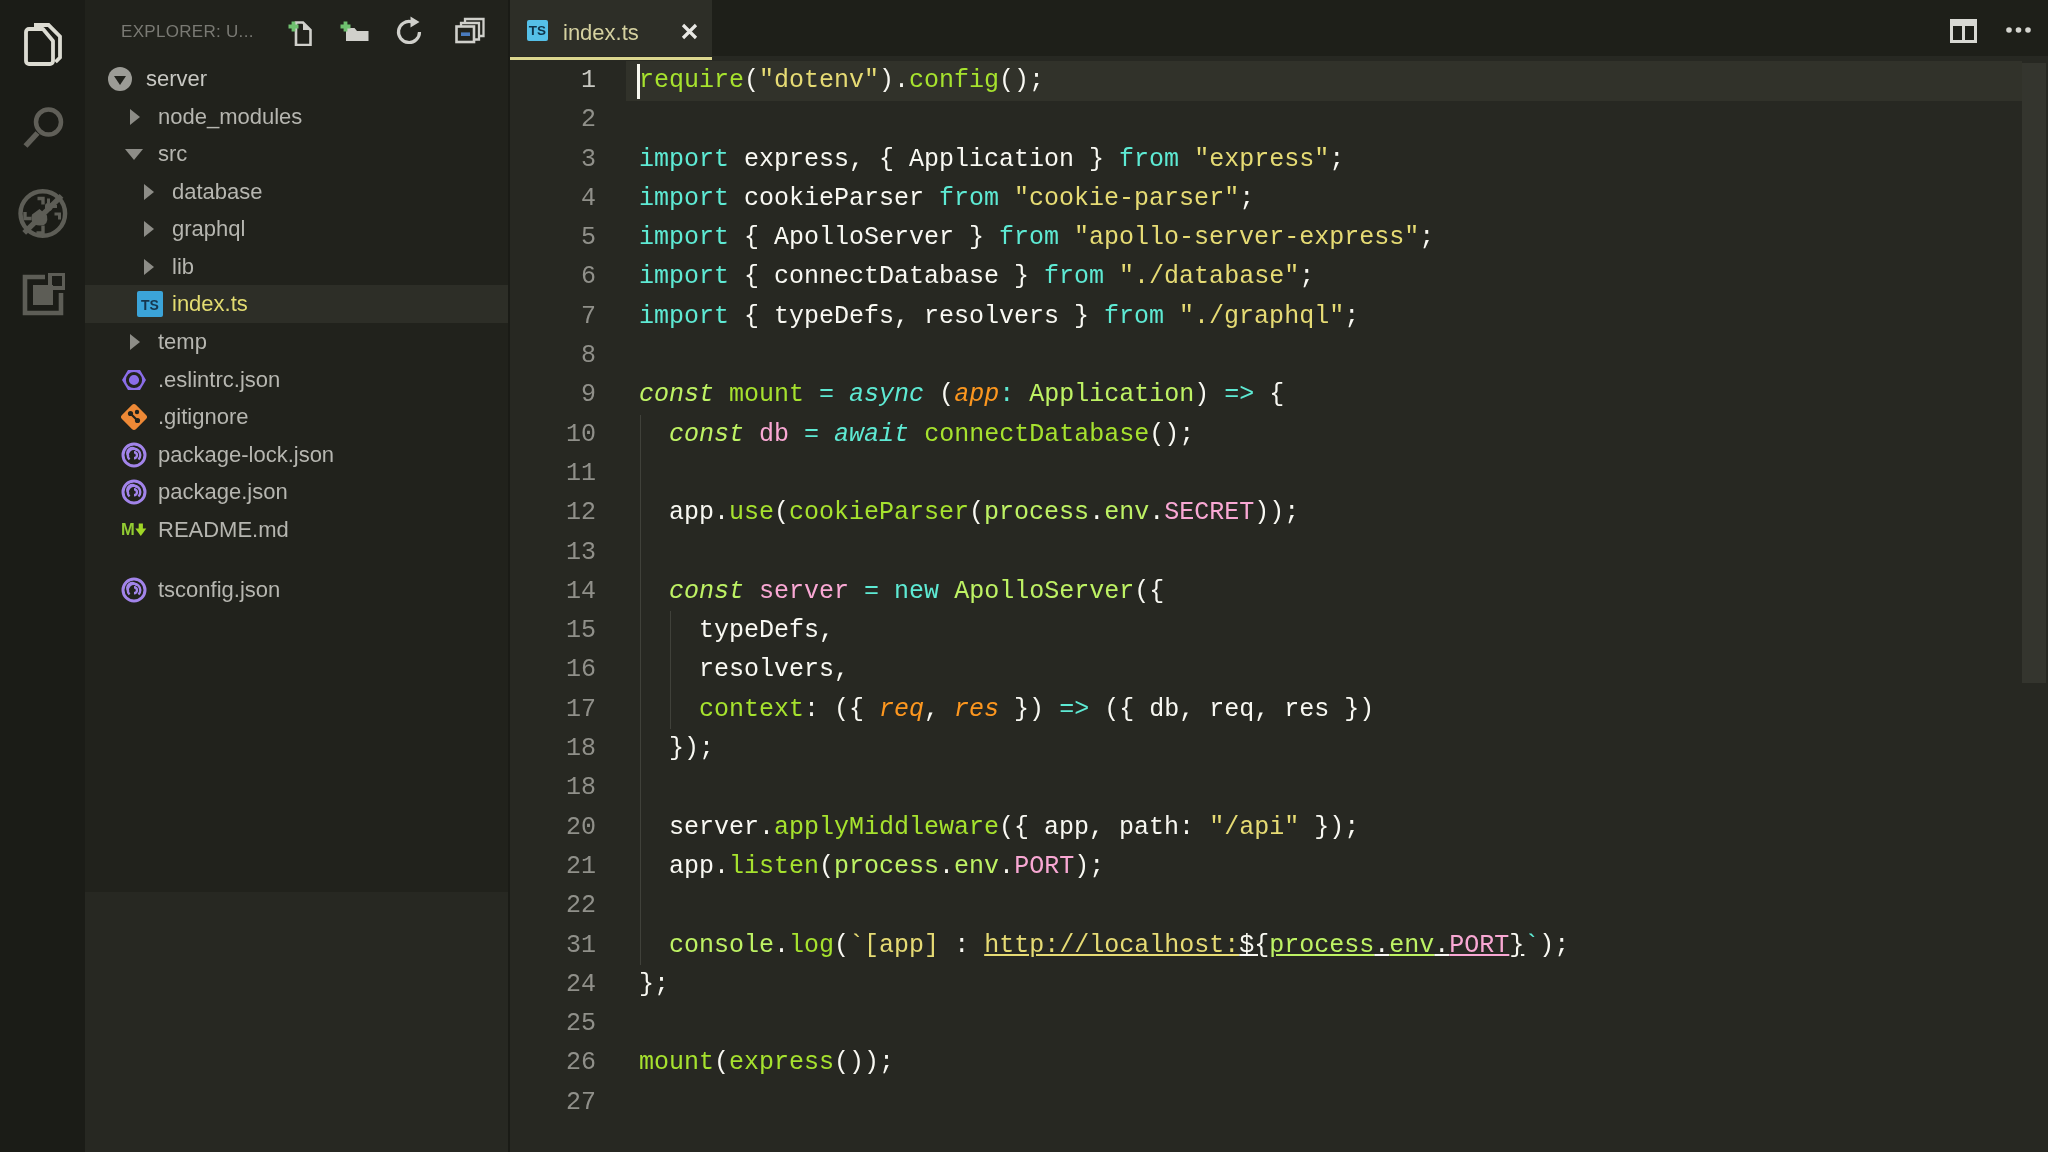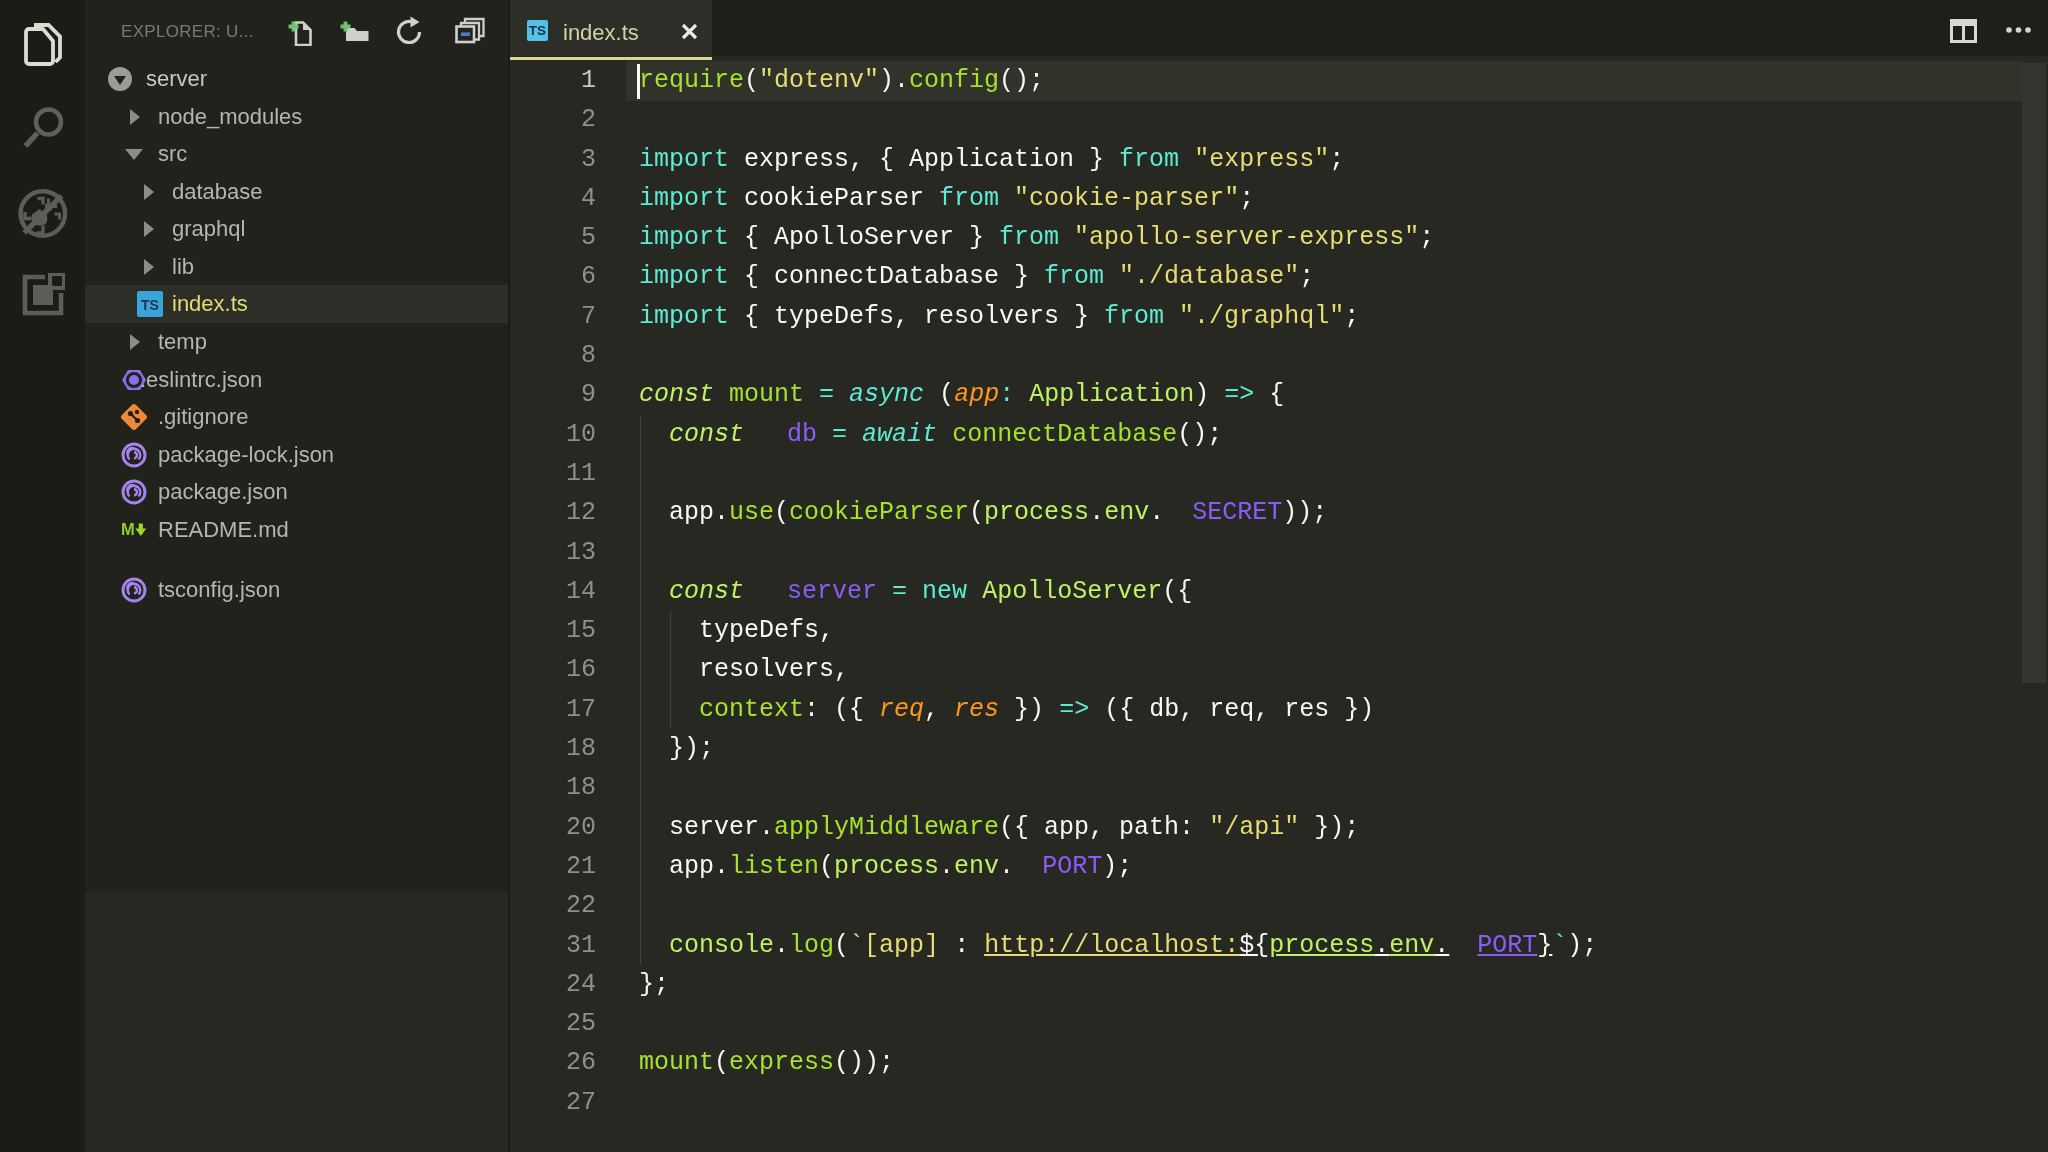--- a/index.html
+++ b/index.html
@@ -25,21 +25,21 @@
   #code { position:absolute; left:129px; top:61px; }
   .cl, .gl { height:39.3px; line-height:39.3px; font-family:"Liberation Mono", monospace;
              font-size:25px; white-space:pre; }
   .gl { text-align:right; color:#90908a; }
   .cl { color:#f8f8f2; }
   .w { color:#f8f8f2; }
   .p { color:#5eead4; }
   .g { color:#a6e22e; }
   .y { color:#e6db74; }
   .c { color:#bef264; }
-  .v { color:#8b5cf6;margin-left:28px; }
+  .v { color:#f9a8d4; }
   .o { color:#fd971f; font-style:italic; }
   .i { font-style:italic; }
   .u { text-decoration:underline; }
   #guideA { position:absolute; left:129.5px; top:414.7px; width:1.5px; height:550px; background:#40413a; }
   #guideB { position:absolute; left:159.5px; top:611.2px; width:1.5px; height:118px; background:#40413a; }
   #thumb { position:absolute; left:1512px; top:63px; width:24px; height:620px; background:#34352e; }
 </style>
 </head>
 <body>
 <div id="activity">
@@ -143,21 +143,21 @@
           <path d="M10 6 l10 8 -10 8 z" fill="#8d8d87"></path>
         </svg>
         <span class="lbl" style="left:73px;">temp</span>
       </div>
       <div class="row" style="top: 360.56px;">
         <svg class="icon" style="left:35px;width:28px;height:28px" viewBox="0 0 28 28">
           <path d="M8 4 h12 l6 10 -6 10 h-12 l-6 -10 z" fill="#8a6de8"></path>
           <circle cx="14" cy="14" r="6.6" fill="none" stroke="#21221c" stroke-width="3"></circle>
           <rect x="11" y="11" width="6" height="6" fill="#8a6de8"></rect>
         </svg>
-        <span class="lbl" style="left:55px;">.eslintrc.json</span>
+        <span class="lbl" style="left:73px;">.eslintrc.json</span>
       </div>
       <div class="row" style="top: 398.13px;">
         <svg class="icon" style="left:35px;width:28px;height:28px" viewBox="0 0 28 28">
           <rect x="4" y="4" width="20" height="20" rx="3" transform="rotate(45 14 14)" fill="#ee8936"></rect>
           <circle cx="10.5" cy="10.5" r="2.6" fill="#21221c"></circle>
           <circle cx="17.5" cy="17.5" r="2.6" fill="#21221c"></circle>
           <circle cx="17" cy="9" r="2.2" fill="#21221c"></circle>
           <path d="M10.5 10.5 L17.5 17.5" stroke="#21221c" stroke-width="2.2"></path>
         </svg>
         <span class="lbl" style="left:73px;">.gitignore</span>

